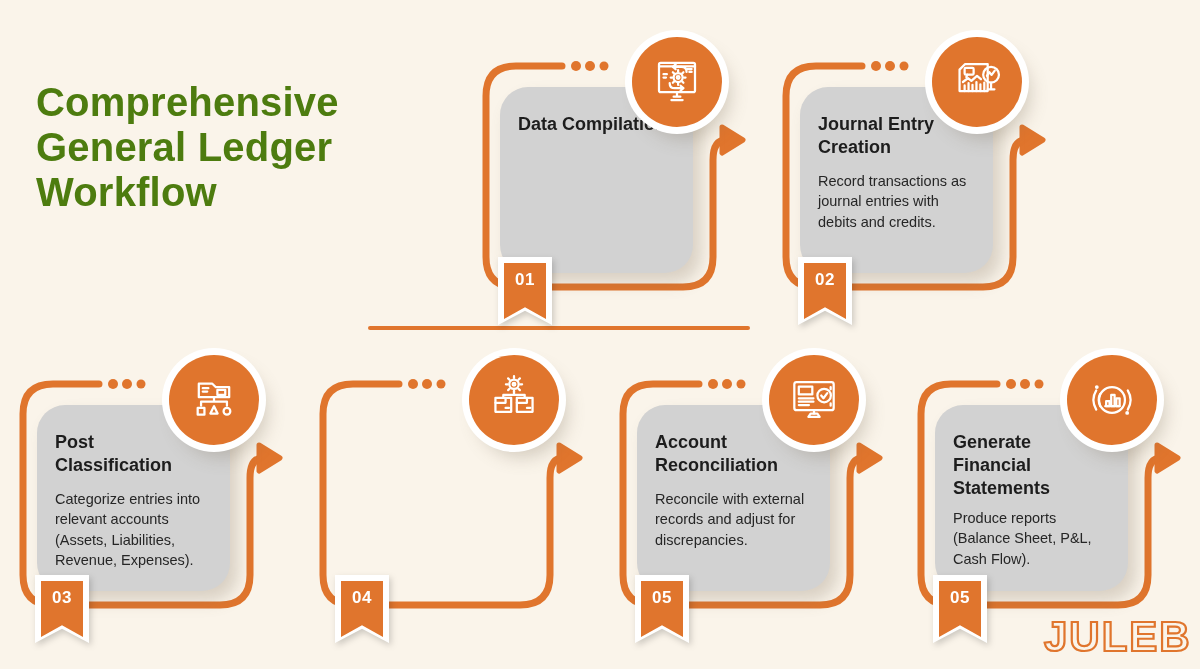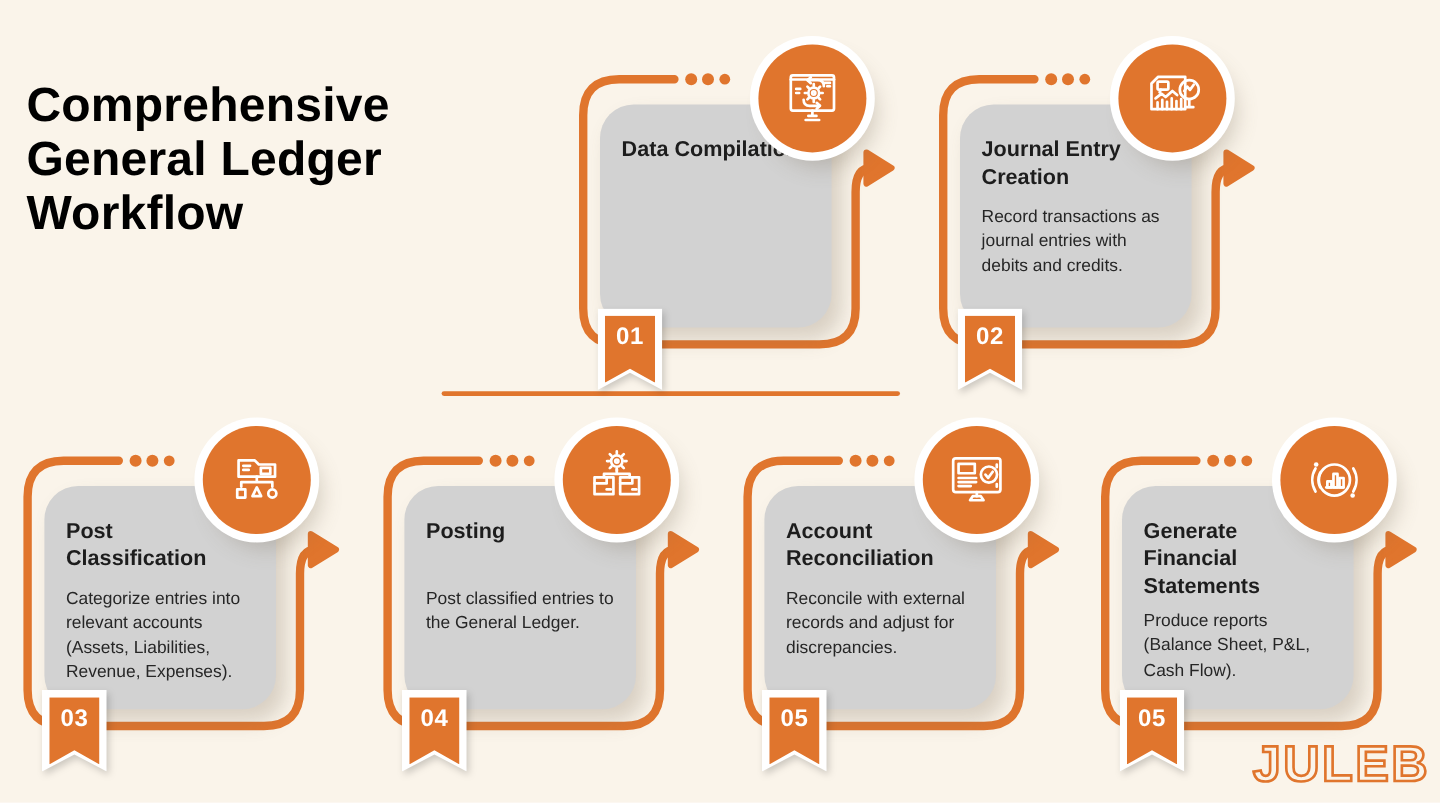--- a/index.html
+++ b/index.html
@@ -3,22 +3,22 @@
 <meta charset="utf-8">
 <style>
   html,body{margin:0;padding:0;}
   body{font-family:"Liberation Sans",sans-serif;}
   #stage{
     position:relative;width:1200px;height:669px;overflow:hidden;
     background:#FAF4EA;
   }
   
   .main-title{
-    position:absolute;left:22px;top:66px;margin:0;
-    font-size:40px;font-weight:bold;line-height:45px;color:#000000;
+    position:absolute;left:22px;top:66px;margin:14px;
+    font-size:40px;font-weight:bold;line-height:45px;color:#4d7c0f;
     letter-spacing:0.2px;
   }
   .main-title span{display:block;}
   
   .divider{
     position:absolute;left:368px;top:326px;width:382px;height:4px;
     background:#E0752D;border-radius:2px;
   }
   
   .card{position:absolute;width:290px;height:310px;}
@@ -58,21 +58,21 @@
     position:absolute;left:28px;top:217px;width:54px;height:68px;
     filter:drop-shadow(2px 3px 3px rgba(0,0,0,.18));
   }
   .rb-white,.rb-orange{
     position:absolute;
     clip-path:polygon(0 0,100% 0,100% 100%,50% 79%,0 100%);
   }
   .rb-white{left:0;top:0;width:54px;height:68px;background:#ffffff;}
   .rb-orange{
     left:6px;top:6px;width:42px;height:56px;background:#E0752D;
-    color:#fff;font-weight:bold;font-size:20px;text-align:center;
+    color:#fff;font-weight:bold;font-size:17px;text-align:center;
     padding-top:7px;box-sizing:border-box;letter-spacing:0.5px;
   }
   
   .logo{
     position:absolute;left:1044px;top:613px;
     font-size:42px;font-weight:bold;letter-spacing:2px;
     color:transparent;-webkit-text-stroke:2.2px #E0752D;
   }
 </style>
 </head>
@@ -180,24 +180,20 @@
   </div>
 
   <div class="card" id="card-4">
     <svg class="flow" viewBox="0 0 290 310">
       <path class="p" d="M 92 26 H 46 Q 16 26 16 56 V 217 Q 16 247 46 247 H 213 Q 243 247 243 217 V 120 Q 243 100 256 100"></path>
       <path class="arrow" d="M 252 87 L 273 100 L 252 113 Z"></path>
       <circle class="dot" cx="106" cy="26" r="5"></circle>
         <circle class="dot" cx="120" cy="26" r="5"></circle>
         <circle class="dot" cx="134" cy="26" r="4.5"></circle>
     </svg>
-    <div class="gray">
-      <div class="card-title">Posting</div>
-      <div class="card-desc">Post classified entries to the General Ledger.</div>
-    </div>
     <div class="icon-circle">
       <svg viewBox="0 0 48 48">
         <circle cx="24" cy="10" r="4.2"></circle>
           <circle cx="24" cy="10" r="1.2"></circle>
         <path d="M24 4.4 v-1.6 M24 15.6 v1.6 M18.4 10 h-1.6 M29.6 10 h1.6 M20 6 l-1.2 -1.2 M28 14 l1.2 1.2 M28 6 l1.2 -1.2 M20 14 l-1.2 1.2"></path>
         <path d="M24 16 v3.5 M14.5 19.5 h19 M14.5 19.5 v2.5 M33.5 19.5 v2.5"></path>
         <path d="M7.5 22 h14 v12.5 h-14 z"></path>
         <path d="M7.5 26.5 h9 v-4.5"></path>
         <path d="M16.5 31 h3"></path>
         <path d="M26.5 22 h14 v12.5 h-14 z"></path>

